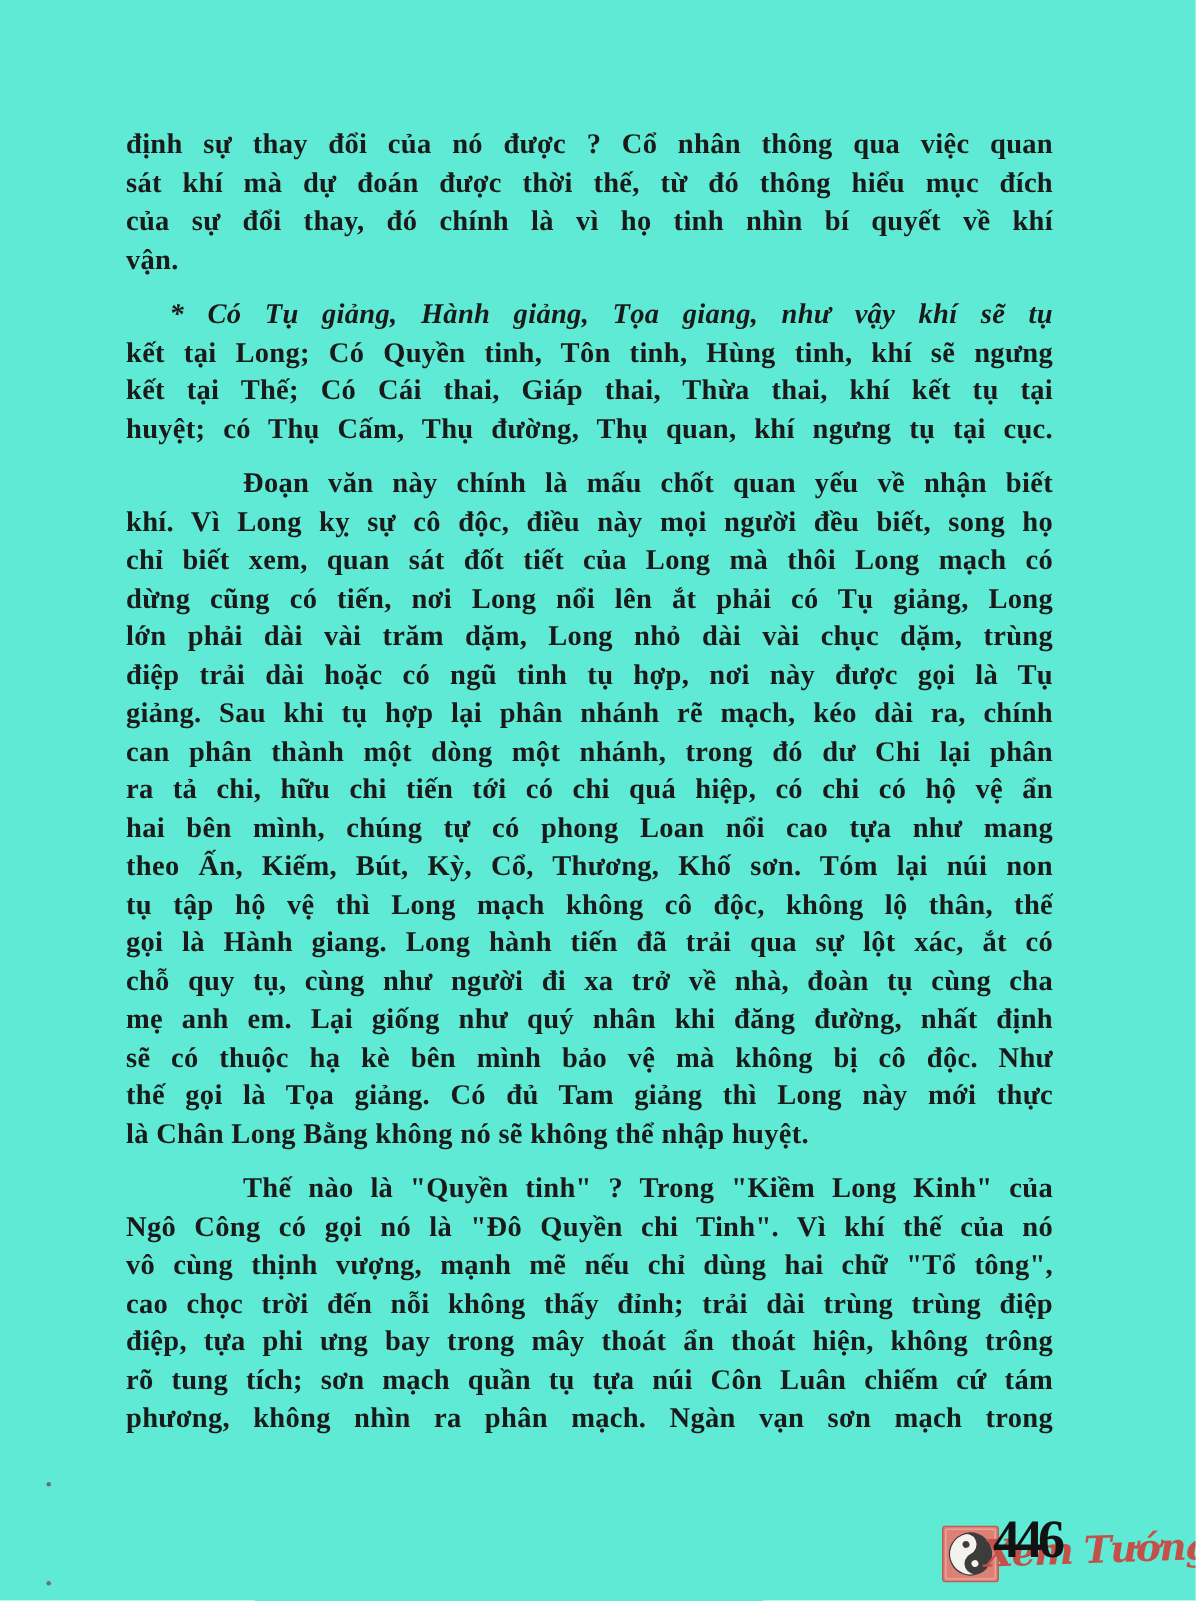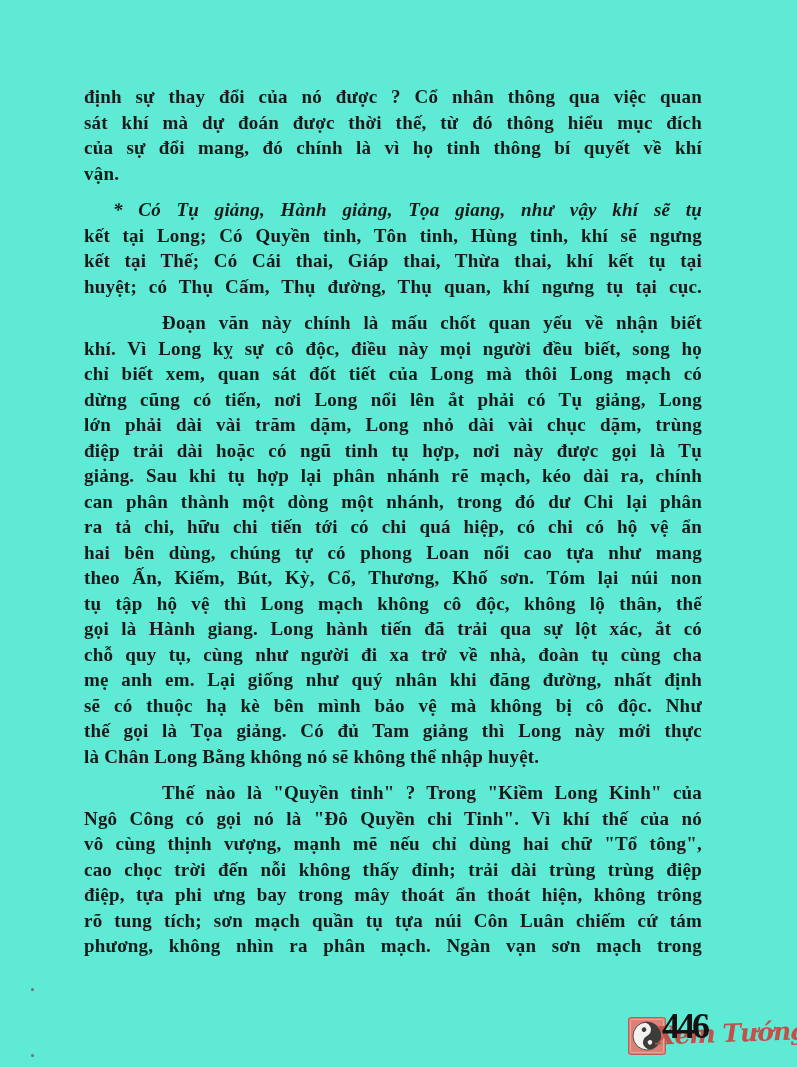--- a/index.html
+++ b/index.html
@@ -95,40 +95,40 @@
 </style>
 </head>
 <body>
 
 <div class="page">
 
   <div class="text-block" id="paragraphs">
       <div class="para ind-0">
         <div class="line first">định sự thay đổi của nó được ? Cổ nhân thông qua việc quan</div>
         <div class="line">sát khí mà dự đoán được thời thế, từ đó thông hiểu mục đích</div>
-        <div class="line">của sự đổi mang, đó chính là vì họ tinh thông bí quyết về khí</div>
+        <div class="line">của sự đổi thay, đó chính là vì họ tinh nhìn bí quyết về khí</div>
         <div class="line no-just">vận.</div>
       </div>
       <div class="para ind-sm">
         <div class="line first">* Có Tụ giảng, Hành giảng, Tọa giang, như vậy khí sẽ tụ</div>
         <div class="line">kết tại Long; Có Quyền tinh, Tôn tinh, Hùng tinh, khí sẽ ngưng</div>
         <div class="line">kết tại Thế; Có Cái thai, Giáp thai, Thừa thai, khí kết tụ tại</div>
         <div class="line">huyệt; có Thụ Cấm, Thụ đường, Thụ quan, khí ngưng tụ tại cục.</div>
       </div>
       <div class="para ind-lg">
         <div class="line first">Đoạn văn này chính là mấu chốt quan yếu về nhận biết</div>
         <div class="line">khí. Vì Long kỵ sự cô độc, điều này mọi người đều biết, song họ</div>
         <div class="line">chỉ biết xem, quan sát đốt tiết của Long mà thôi Long mạch có</div>
         <div class="line">dừng cũng có tiến, nơi Long nổi lên ắt phải có Tụ giảng, Long</div>
         <div class="line">lớn phải dài vài trăm dặm, Long nhỏ dài vài chục dặm, trùng</div>
         <div class="line">điệp trải dài hoặc có ngũ tinh tụ hợp, nơi này được gọi là Tụ</div>
         <div class="line">giảng. Sau khi tụ hợp lại phân nhánh rẽ mạch, kéo dài ra, chính</div>
         <div class="line">can phân thành một dòng một nhánh, trong đó dư Chi lại phân</div>
         <div class="line">ra tả chi, hữu chi tiến tới có chi quá hiệp, có chi có hộ vệ ẩn</div>
-        <div class="line">hai bên dùng, chúng tự có phong Loan nổi cao tựa như mang</div>
+        <div class="line">hai bên mình, chúng tự có phong Loan nổi cao tựa như mang</div>
         <div class="line">theo Ấn, Kiếm, Bút, Kỳ, Cổ, Thương, Khố sơn. Tóm lại núi non</div>
         <div class="line">tụ tập hộ vệ thì Long mạch không cô độc, không lộ thân, thế</div>
         <div class="line">gọi là Hành giang. Long hành tiến đã trải qua sự lột xác, ắt có</div>
         <div class="line">chỗ quy tụ, cùng như người đi xa trở về nhà, đoàn tụ cùng cha</div>
         <div class="line">mẹ anh em. Lại giống như quý nhân khi đăng đường, nhất định</div>
         <div class="line">sẽ có thuộc hạ kè bên mình bảo vệ mà không bị cô độc. Như</div>
         <div class="line">thế gọi là Tọa giảng. Có đủ Tam giảng thì Long này mới thực</div>
         <div class="line no-just">là Chân Long Bằng không nó sẽ không thể nhập huyệt.</div>
       </div>
       <div class="para ind-lg">

